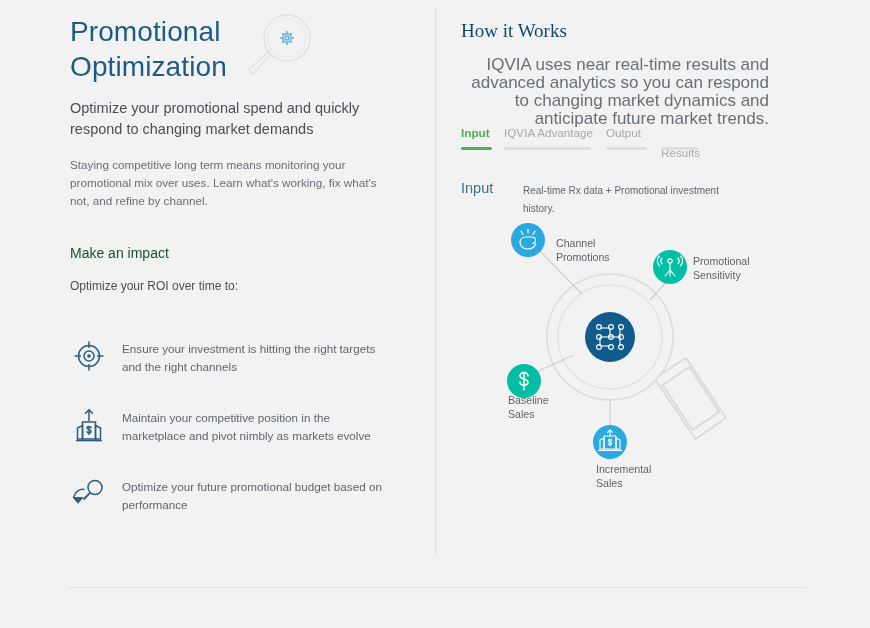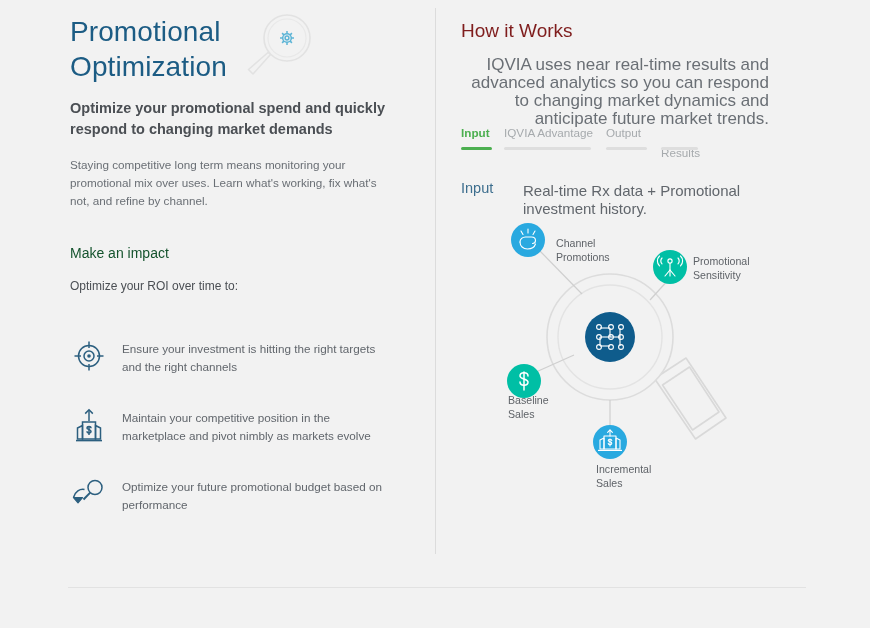--- a/index.html
+++ b/index.html
@@ -31,21 +31,21 @@
     letter-spacing:0.1px;margin:0;
   }
   .hero-title .l2{display:block;}
 
   .magnifier-gear{
     position:absolute;left:245px;top:12px;width:66px;height:72px;
   }
 
   .hero-sub{
     margin:14px 0 13px 0;font-size:14.5px;line-height:21px;
-    color:#4b4f54;font-weight:700;
+    color:#4b4f54;font-weight:400;
   }
 
   .hero-body{
     margin:16px 0 0 0;font-size:11.7px;line-height:18px;
     color:#6a6f75;font-weight:400;max-width:322px;
   }
 
   .impact-title{
     margin:31px 0 8px 0;font-size:14px;line-height:24px;
     color:#14532d;font-weight:400;
@@ -63,42 +63,42 @@
   }
   .bullet-txt{
     margin-left:14px;font-size:11.7px;line-height:18px;color:#61666c;
     max-width:262px;padding-top:3px;
   }
 
   
   .right{position:absolute;left:461px;top:18px;width:330px;}
 
   .hiw-title{
-    margin:0;font-size:19px;line-height:26px;color:#7f1d1d;font-weight:400;
+    margin:0;font-size:19px;line-height:26px;color:#0c4a6e;font-weight:400;font-family:Liberation Serif, serif;
   }
   .hiw-body{
     margin:12px 0 0 0;font-size:17px;line-height:18px;color:#6a6f75;
     max-width:308px;
     text-align:right;
   }
 
   
   .tabs{position:absolute;left:461px;top:126px;width:330px;height:28px;}
   .tab{position:absolute;top:0;font-size:11.7px;color:#a6aaad;white-space:nowrap;}
   .tab.active{color:#4caf50;font-weight:bold;}
   .tab-underline{position:absolute;top:21px;height:3px;border-radius:2px;background:#dedede;}
   .tab-underline.active{background:#4caf50;height:3px;}
 
   
   .inputrow{position:absolute;left:461px;top:180px;width:330px;}
   .inputrow .lbl{
     position:absolute;left:0;top:0;font-size:14.5px;color:#3d6e8e;font-weight:400;
   }
   .inputrow .val{
-    position:absolute;left:62px;top:2px;font-size:15px;line-height:18px;
+    position:absolute;left:62px;top:2px;font-size:10px;line-height:18px;
     color:#61666c;width:230px;
   }
 
   
   .diagram{position:absolute;left:490px;top:222px;width:290px;height:285px;}
   .diagram svg{display:block;}
 
   .dlabel{
     position:absolute;font-size:10.6px;line-height:14px;color:#5f6368;
     white-space:pre-line;

